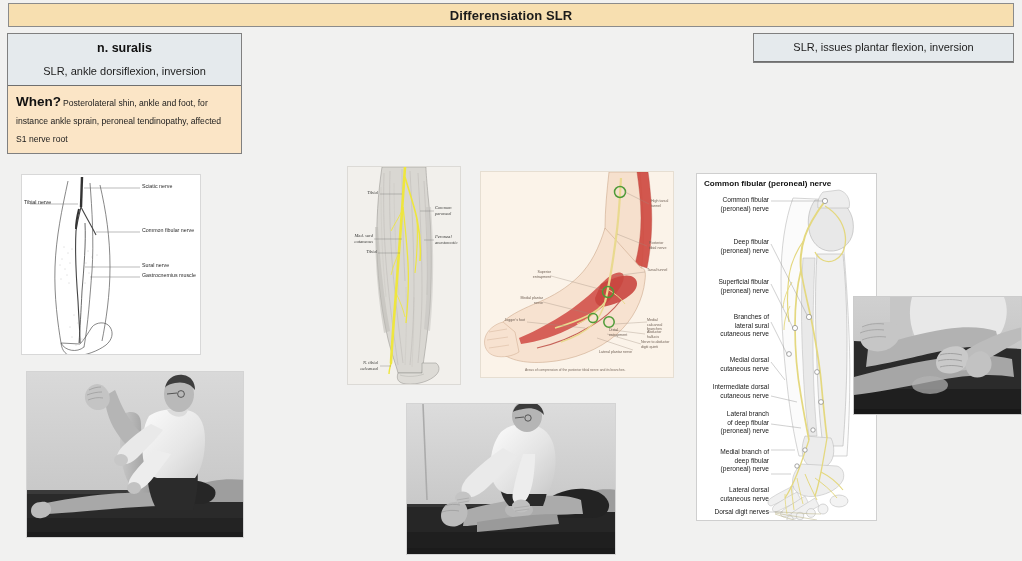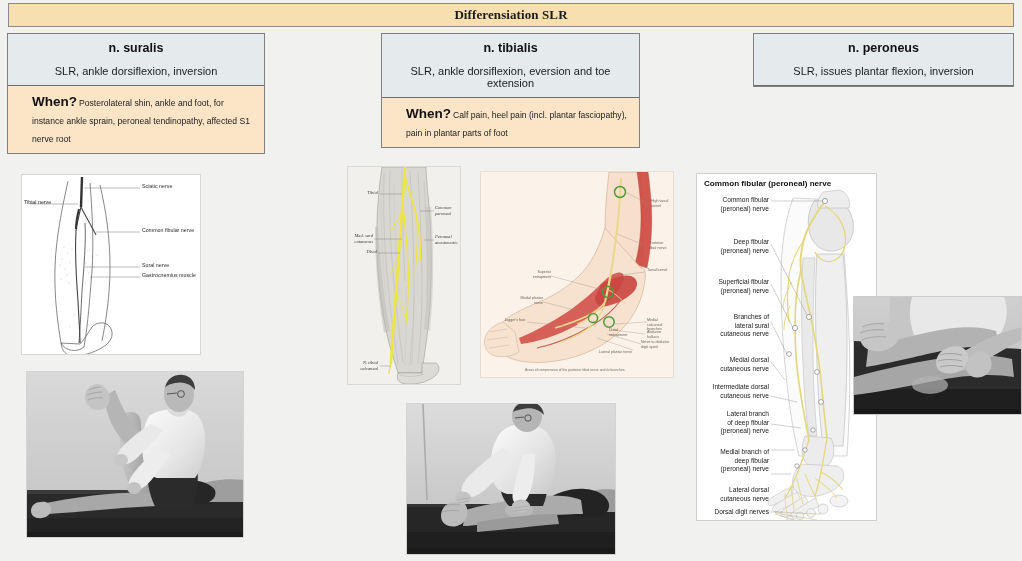--- a/index.html
+++ b/index.html
@@ -16,21 +16,21 @@
     background: #f1f1f0;
   }
 
   
   #title-banner {
     position: absolute;
     left: 8px; top: 3px;
     width: 1006px; height: 24px;
     background: #f7dfb0;
     border: 1px solid #8b8b8b;
-    display: flex; align-items: center; justify-content: center; font-family: Liberation Serif, serif;
+    display: flex; align-items: center; justify-content: center;
   }
   #title-banner .t {
     font-size: 13px; font-weight: bold; color: #1b1b1b;
     letter-spacing: .1px;
   }
 
   
   .card {
     position: absolute;
     border: 1px solid #808080;
@@ -44,31 +44,31 @@
   }
   .card-title {
     font-size: 12.5px; font-weight: bold; color: #111;
     margin-bottom: 10px;
   }
   .card-sub {
     font-size: 11px; color: #1c1c1c;
   }
   .card-when {
     background: #fbe5c6;
-    padding: 6px 8px 7px 24px;
+    padding: 6px 8px 7px 8px;
   }
   .when-label {
     font-size: 13.5px; font-weight: bold; color: #111;
     margin-right: 2px;
   }
   .when-text {
     font-size: 8.6px; color: #1b1b1b; line-height: 1.45;
   }
 
-  #card-suralis  { left: 7px;   top: 33px; width: 258px; }
+  #card-suralis  { left: 7px;   top: 33px; width: 235px; }
   #card-tibialis { left: 381px; top: 33px; width: 259px; }
   #card-peroneus { left: 753px; top: 33px; width: 261px; }
 
   
   .fig { position: absolute; overflow: hidden; }
 
   
   #fig-sural-line {
     left: 21px; top: 174px; width: 180px; height: 181px;
     background: #ffffff; border: 1px solid #d8d8d8;
@@ -142,33 +142,23 @@
   <div class="card" id="card-suralis">
     <div class="card-head">
       <div class="card-title">n. suralis</div>
       <div class="card-sub">SLR, ankle dorsiflexion, inversion</div>
     </div>
     <div class="card-when">
       <span class="when-label">When?</span><span class="when-text">Posterolateral shin, ankle and foot, for instance ankle sprain, peroneal tendinopathy, affected S1 nerve root</span>
     </div>
   </div>
 
-  <div class="card" id="card-tibialis">
-    <div class="card-head">
-      <div class="card-title">n. tibialis</div>
-      <div class="card-sub">SLR, ankle dorsiflexion, eversion and toe extension</div>
-    </div>
-    <div class="card-when">
-      <span class="when-label">When?</span><span class="when-text">Calf pain, heel pain (incl. plantar fasciopathy), pain in plantar parts of foot</span>
-    </div>
-  </div>
 
   <div class="card" id="card-peroneus">
     <div class="card-head">
-      <div class="card-title">n. peroneus</div>
       <div class="card-sub">SLR, issues plantar flexion, inversion</div>
     </div>
   </div>
 
   <div class="fig" id="fig-sural-line">
     <svg width="180" height="181" viewBox="0 0 180 181">
 
       <path d="M46 6 C40 34 34 62 33 92 C32 122 36 150 39 168 C43 176 55 178 62 172
                C66 150 68 120 70 96 C72 66 70 34 68 8" fill="none" stroke="#555" stroke-width="0.7"></path>
       <path d="M78 10 C84 36 88 62 88 92 C88 120 84 146 80 166" fill="none" stroke="#555" stroke-width="0.7"></path>

